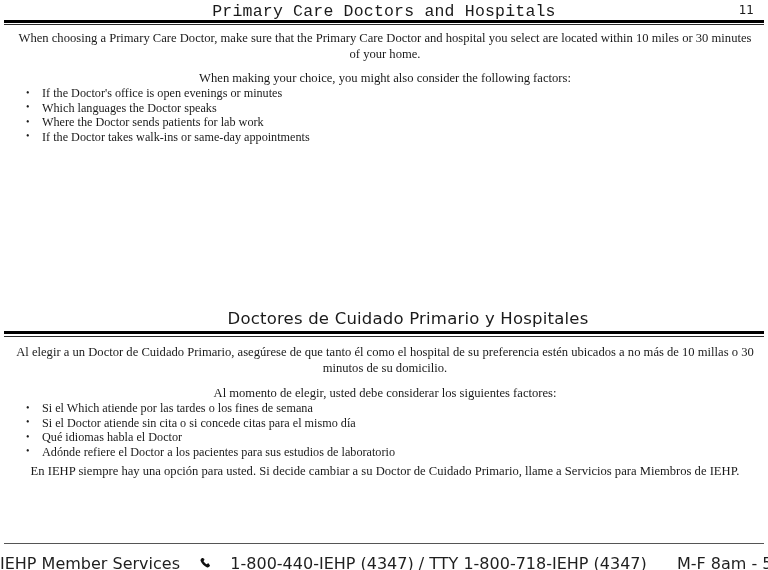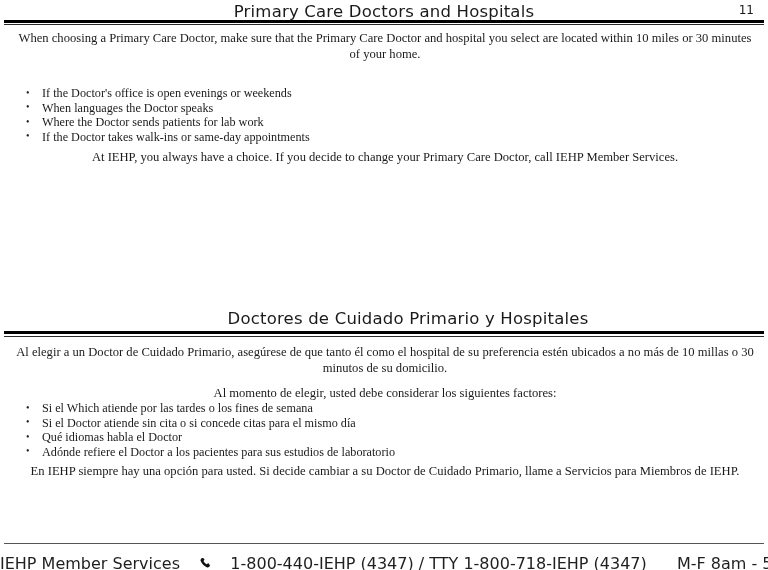--- a/index.html
+++ b/index.html
@@ -125,38 +125,38 @@
     position: relative;
     top: -0.5px;
   }
   .phone-icon svg { display: block; }
 </style>
 </head>
 <body>
 
 <div class="page">
 
-  <div class="section-head" style="top:2px;">Primary Care Doctors and Hospitals</div>
+  <div class="section-head" style="top:2px;font-family:Liberation Mono, monospace;">Primary Care Doctors and Hospitals</div>
 
   <div class="page-number" style="top:3px; right:14px;">11</div>
 
   <div class="rule-thick" style="top:20px;"></div>
   <div class="rule-thin" style="top:24px;"></div>
 
   <div class="para" style="top:31px; left:14px; width:742px;">When choosing a Primary Care Doctor, make sure that the Primary Care Doctor and hospital you select are located within 10 miles or 30 minutes of your home.</div>
 
+  <div class="para" style="top:71px; left:14px; width:742px;">When making your choice, you might also consider the following factors:</div>
 
   <ul class="bullets" style="top:86px; left:14px; width:742px;">
-    <li>If the Doctor's office is open evenings or weekends</li>
-    <li>When languages the Doctor speaks</li>
+    <li>If the Doctor's office is open evenings or minutes</li>
+    <li>Which languages the Doctor speaks</li>
     <li>Where the Doctor sends patients for lab work</li>
     <li>If the Doctor takes walk-ins or same-day appointments</li>
   </ul>
 
-  <div class="para" style="top:150px; left:14px; width:742px;">At IEHP, you always have a choice. If you decide to change your Primary Care Doctor, call IEHP Member Services.</div>
 
   <div class="section-head" style="top:309px;padding-left:48px;">Doctores de Cuidado Primario y Hospitales</div>
 
   <div class="rule-thick" style="top:331px;"></div>
   <div class="rule-thin" style="top:336px;"></div>
 
   <div class="para" style="top:345px; left:14px; width:742px;">Al elegir a un Doctor de Cuidado Primario, asegúrese de que tanto él como el hospital de su preferencia estén ubicados a no más de 10 millas o 30 minutos de su domicilio.</div>
 
   <div class="para" style="top:386px; left:14px; width:742px;">Al momento de elegir, usted debe considerar los siguientes factores:</div>
 

